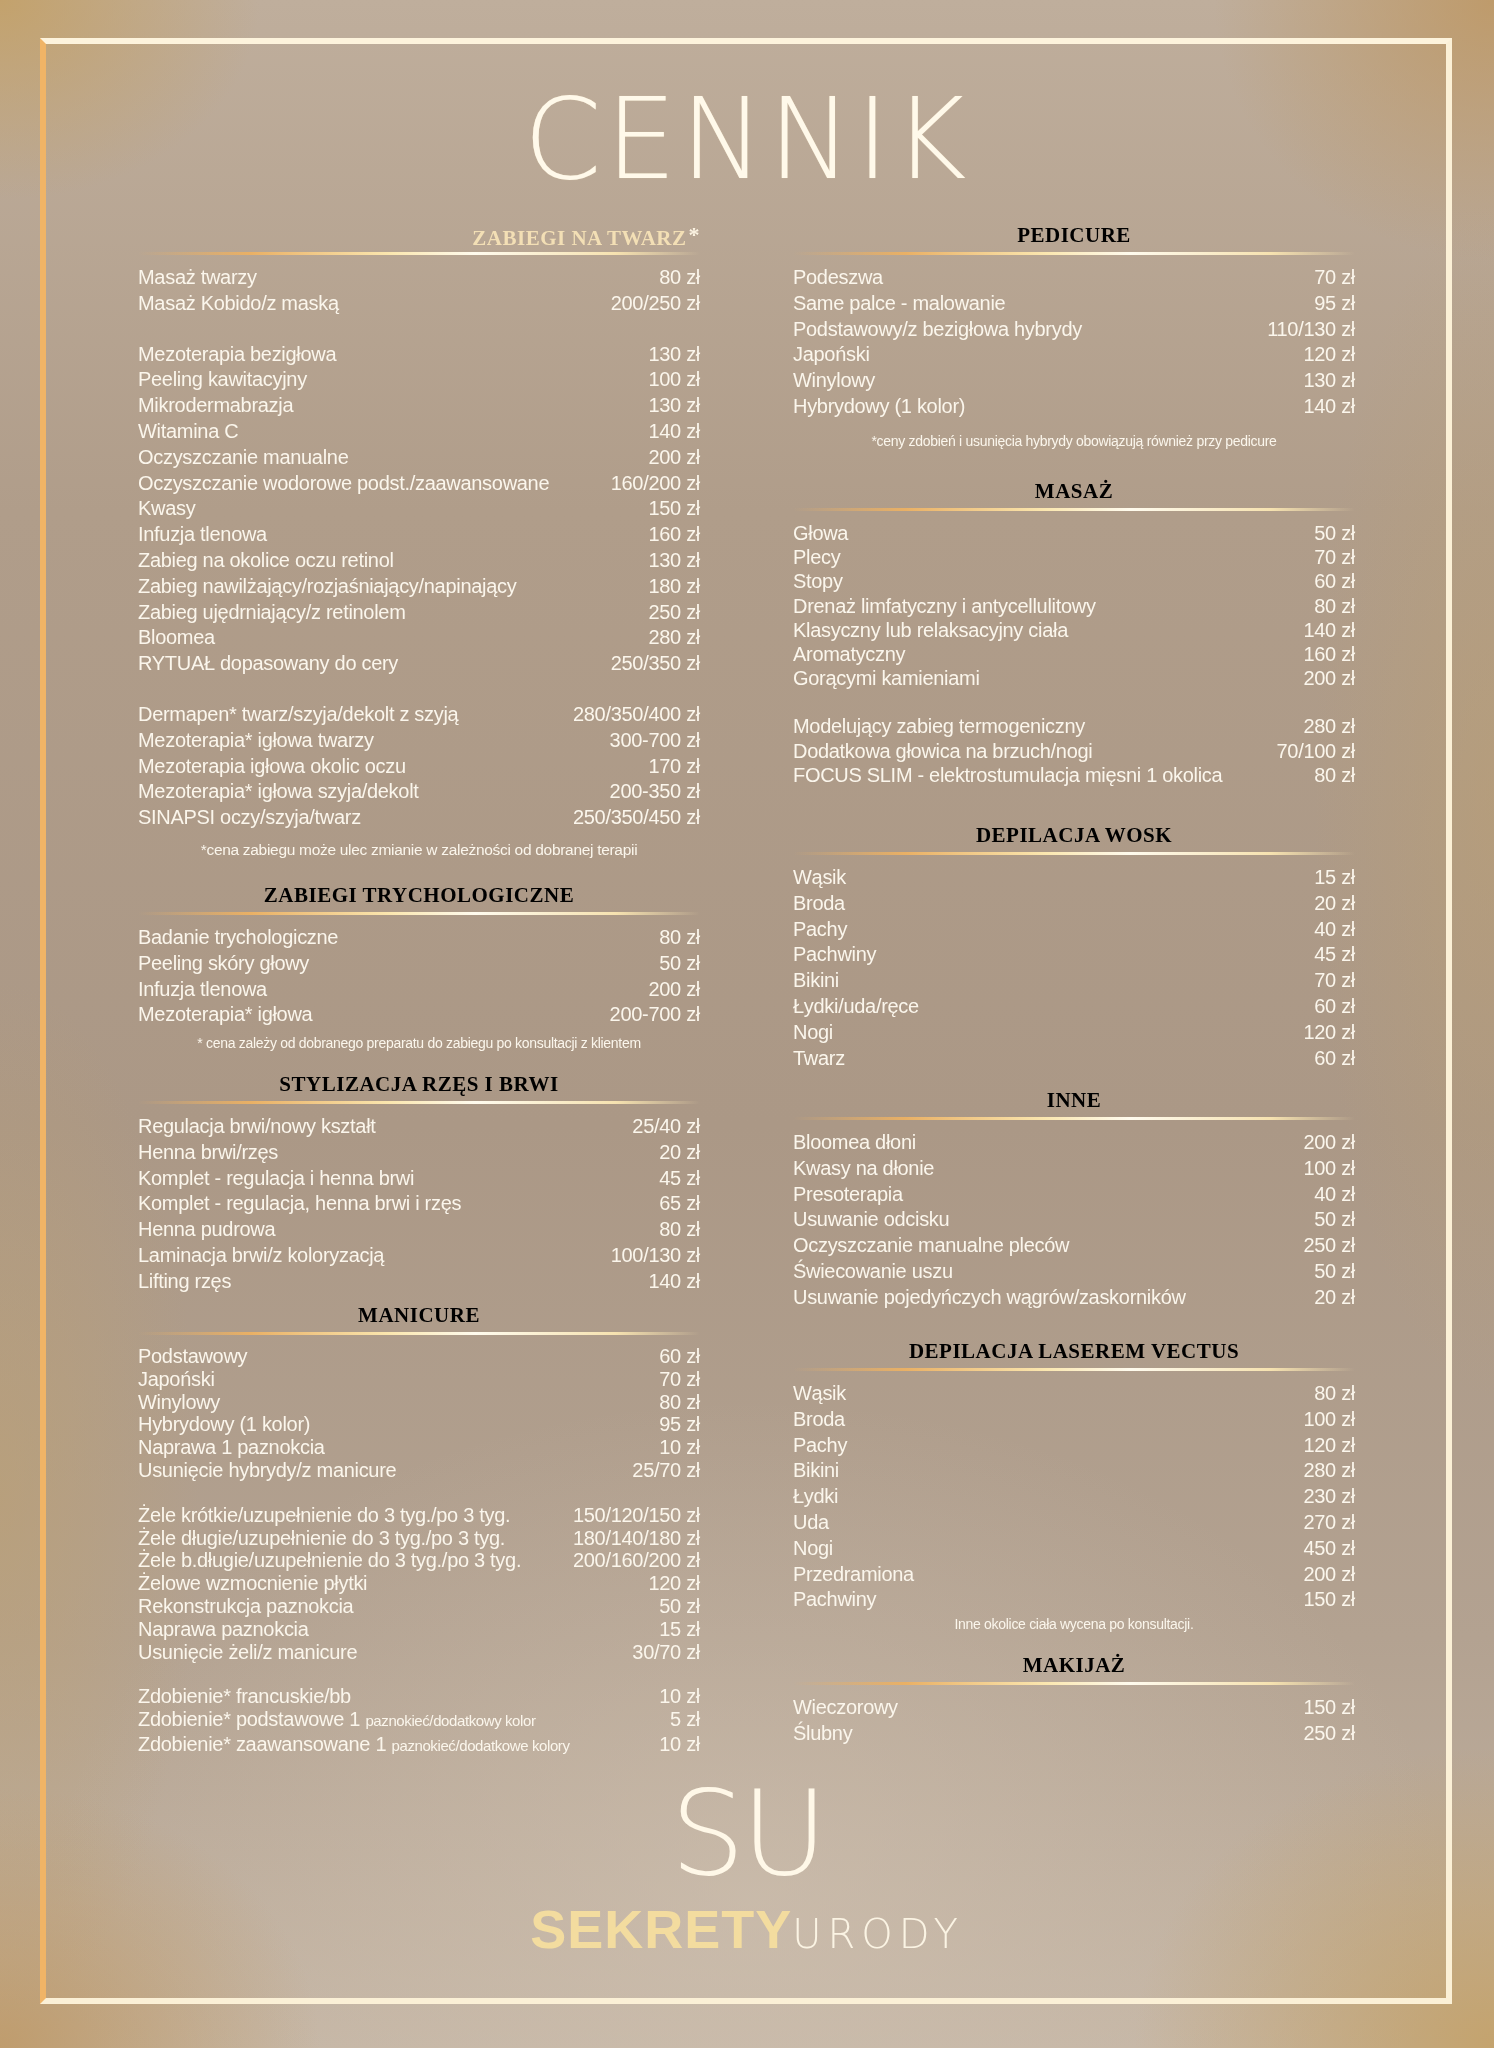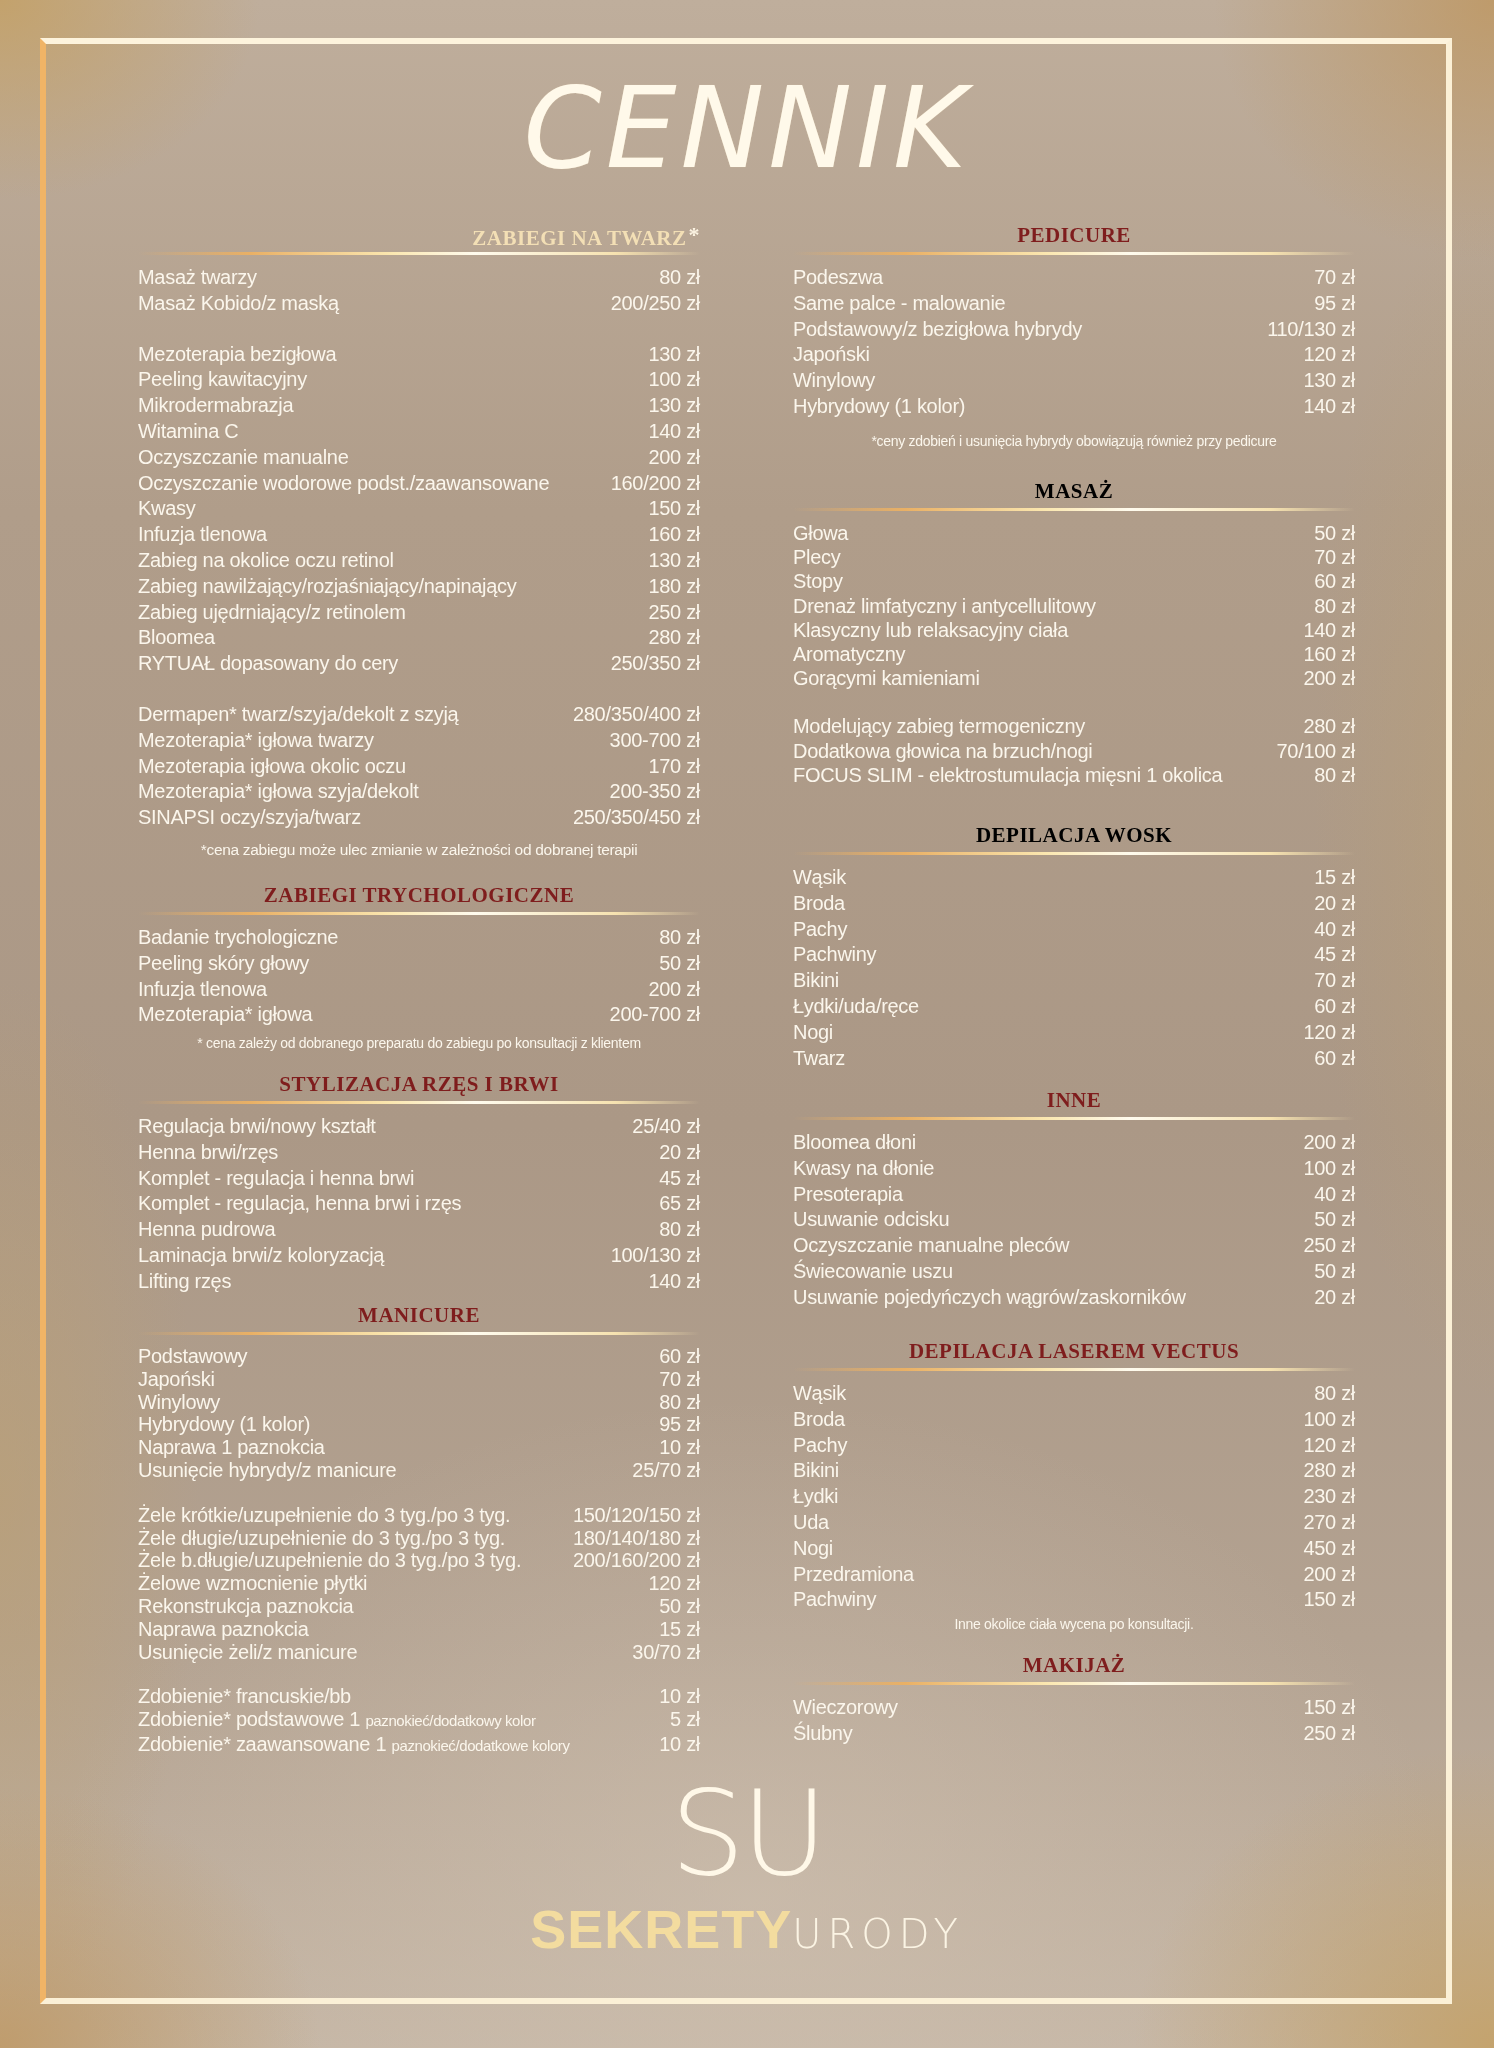--- a/index.html
+++ b/index.html
@@ -34,21 +34,21 @@
     text-shadow: 0 0 1px rgba(255,240,200,0.5);
   }
   .col { position: absolute; top: 0; }
   .col-left { left: 138px; width: 562px; }
   .col-right { left: 793px; width: 562px; }
 
   .section { position: absolute; left: 0; width: 100%; }
   .sec-head {
     text-align: center; font-family: "Liberation Serif", "DejaVu Serif", serif;
     font-weight: bold; font-size: 21px; letter-spacing: 0.5px;
-    color: #7f1d1d; height: 26px; line-height: 26px;
+    color: #000000; height: 26px; line-height: 26px;
   }
   .sec-head .ast { font-size: 22px; color: #fbf3e2; vertical-align: 3px; margin-left: 2px; }
   .sec-head.white { color: #000000; }
   .rule {
     height: 3px; margin-top: 4px; margin-bottom: 10px;
     background: linear-gradient(90deg, rgba(235,180,100,0) 0%, #e9b065 20%, #fbe7b0 45%, #fffbee 60%, #f6e2b0 85%, rgba(250,240,220,0) 100%);
     border-radius: 2px;
   }
   .row { display: flex; justify-content: space-between; align-items: baseline;
     font-size: 20px; line-height: 25.8px; white-space: nowrap; }
@@ -67,21 +67,21 @@
   .logo-text { margin-top: 10px; font-size: 54px; line-height: 1; }
   .logo-text .b { font-family: "Liberation Sans", sans-serif; font-weight: bold; color: #f3dc9f; letter-spacing: 1px; }
   .logo-text .l { font-family: "DejaVu Sans", sans-serif; font-weight: 300; font-size: 40px; color: #fbf4e4; letter-spacing: 6px; }
 </style>
 </head>
 <body>
 
 <div class="bg"></div>
 <div class="frame"></div>
 
-<h1 class="title" style="margin:0;font-style:italic;">CENNIK</h1>
+<h1 class="title" style="margin:11px;">CENNIK</h1>
 
 <div class="col col-left">
 
   <section class="section" style="top:222px;">
     <div class="sec-head white" style="color:#f3dfb5;text-align:right;">
       <span>ZABIEGI NA TWARZ</span><span class="ast">*</span>
     </div>
     <div class="rule"></div>
     <div data-list="left.face.groups.0">
         <div class="row">

